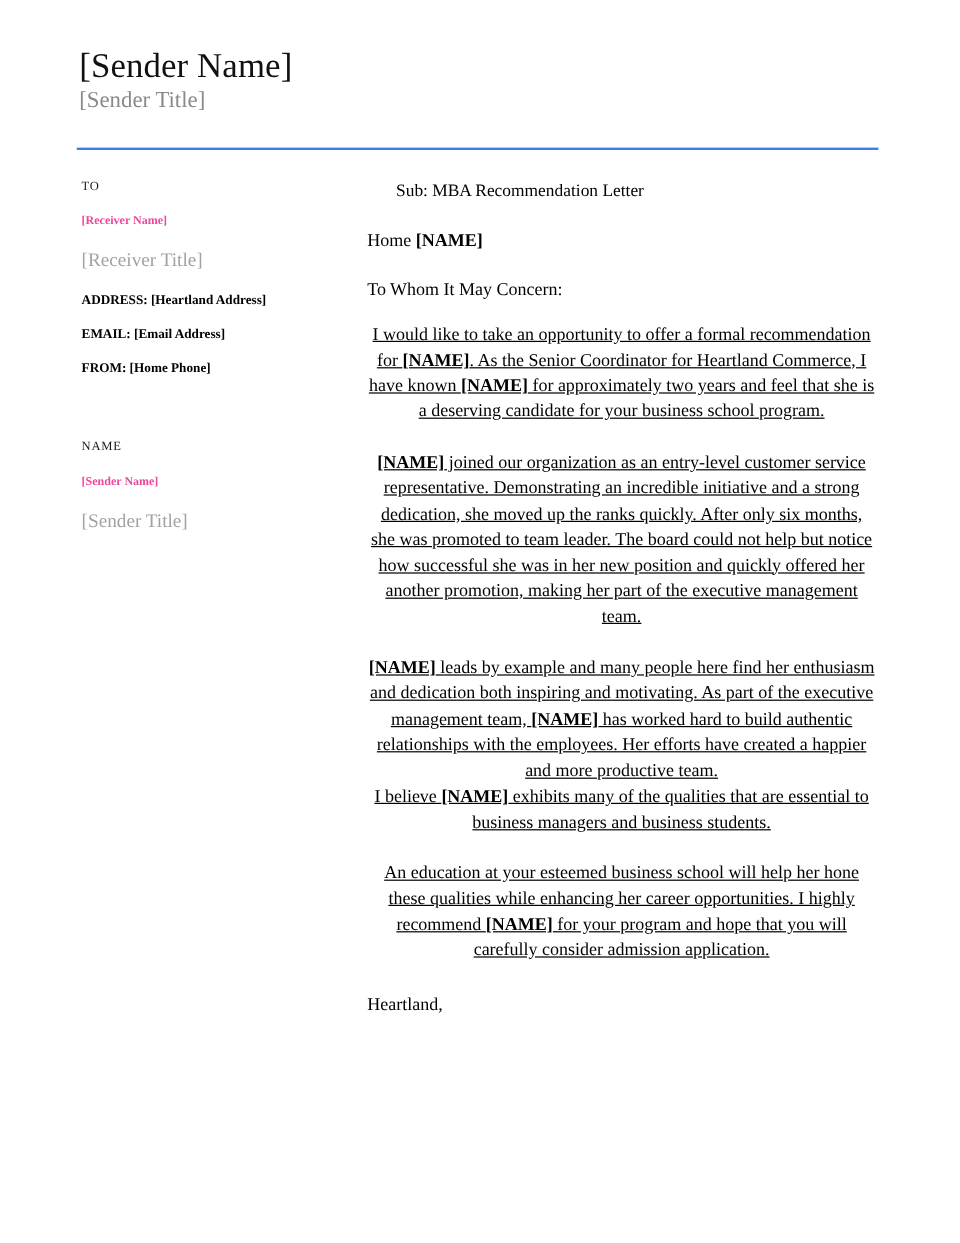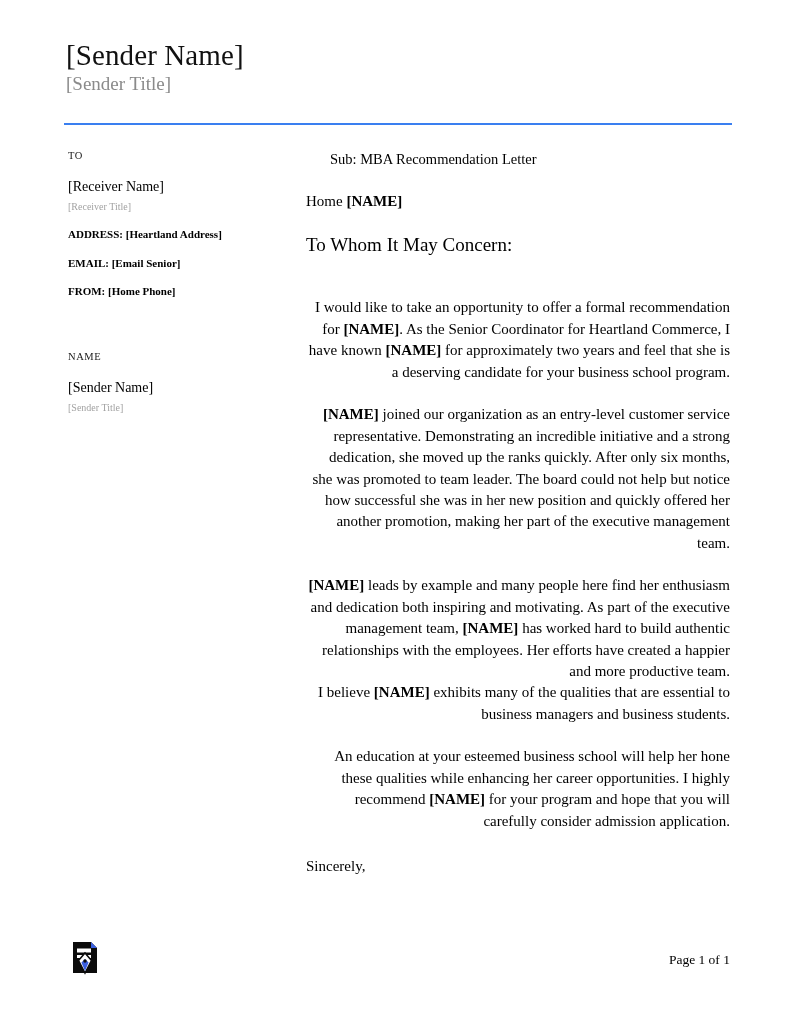--- a/index.html
+++ b/index.html
@@ -62,30 +62,30 @@
   .col-label {
     font-size: 10.5px;
     letter-spacing: 0.6px;
     color: #1a1a1a;
     font-weight: normal;
   }
   .party-block {
     margin-top: 18px;
   }
   .party-name {
-    font-size: 14px;
-    font-weight: normal;
-    color: #000000;
+    font-size: 10px;
+    font-weight: bold;
+    color: #ec4899;
     line-height: 1.2;
   }
   .party-title {
-    font-size: 10px;
+    font-size: 16px;
     color: #a2a2a2;
     line-height: 1.3;
-    margin-top: 4px;
+    margin-top: 17px;
   }
   .contact-line {
     font-size: 11px;
     font-weight: bold;
     color: #000000;
     margin-top: 15px;
     line-height: 1.25;
   }
   .from-section {
     margin-top: 52px;
@@ -103,29 +103,30 @@
     line-height: 1.35;
     margin-bottom: 21px;
     margin-left: 24px;
   }
   .salutation {
     font-size: 15px;
     line-height: 1.35;
     margin-bottom: 21px;
   }
   .attention-line {
-    font-size: 19px;
+    font-size: 15px;
     line-height: 1.35;
-    margin-bottom: 40px;
+    margin-bottom: 17px;
   }
   .para {
     font-size: 15px;
     line-height: 1.43;
     margin-bottom: 21px;
-    text-align: right;
+    text-align: center;
+    text-decoration: underline;
   }
   .para:last-child {
     margin-bottom: 0;
   }
   .ph {
     font-weight: bold;
     margin-top: 33px;
   }
   .closing {
     font-size: 15px;
@@ -171,21 +172,21 @@
   <div class="left-col">
 
     <div class="col-label">TO</div>
 
     <div class="party-block">
       <div class="party-name">[Receiver Name]</div>
       <div class="party-title">[Receiver Title]</div>
     </div>
 
     <div class="contact-line">ADDRESS: [Heartland Address]</div>
-    <div class="contact-line">EMAIL: [Email Senior]</div>
+    <div class="contact-line">EMAIL: [Email Address]</div>
     <div class="contact-line">FROM:  [Home Phone]</div>
 
     <div class="from-section">
       <div class="col-label">NAME</div>
       <div class="party-block">
         <div class="party-name">[Sender Name]</div>
         <div class="party-title">[Sender Title]</div>
       </div>
     </div>
 
@@ -200,35 +201,18 @@
     <div class="attention-line">To Whom It May Concern:</div>
 
     <div class="para"><span>I would like to take an opportunity to offer a formal recommendation for </span><span class="ph">[NAME]</span><span>. As the Senior Coordinator for Heartland Commerce, I have known </span><span class="ph">[NAME]</span><span> for approximately two years and feel that she is a deserving candidate for your business school program.</span></div>
 
     <div class="para"><span class="ph">[NAME]</span><span> joined our organization as an entry-level customer service representative. Demonstrating an incredible initiative and a strong dedication, she moved up the ranks quickly. After only six months, she was promoted to team leader. The board could not help but notice how successful she was in her new position and quickly offered her another promotion, making her part of the executive management team.</span></div>
 
     <div class="para"><span class="ph">[NAME]</span><span> leads by example and many people here find her enthusiasm and dedication both inspiring and motivating. As part of the executive management team, </span><span class="ph">[NAME]</span><span> has worked hard to build authentic relationships with the employees. Her efforts have created a happier and more productive team.</span><br><span>I believe </span><span class="ph">[NAME]</span><span> exhibits many of the qualities that are essential to business managers and business students.</span></div>
 
     <div class="para"><span>An education at your esteemed business school will help her hone these qualities while enhancing her career opportunities. I highly recommend </span><span class="ph">[NAME]</span><span> for your program and hope that you will carefully consider admission application.</span></div>
 
-    <div class="closing">Sincerely,</div>
+    <div class="closing">Heartland,</div>
 
   </div>
 
-  <div class="footer">
-    <span class="footer-logo">
-      <svg width="30" height="38" viewBox="0 0 30 38" xmlns="http://www.w3.org/2000/svg">
-
-        <path d="M3 2 H21 L27 8 V33 H3 Z" fill="#0b0b0b"></path>
-        <path d="M21 2 L27 8 H21 Z" fill="#3a5fe0"></path>
-
-        <rect x="7" y="8.5" width="14" height="4" fill="#ffffff"></rect>
-        <rect x="7" y="15" width="14" height="3" fill="#ffffff"></rect>
-
-        <path d="M15 13 L21.5 20.5 L15 33 L8.5 20.5 Z" fill="#ffffff" stroke="#0b0b0b" stroke-width="1.6"></path>
-        <path d="M15 19 L18.6 22.6 L15 31 L11.4 22.6 Z" fill="#3a5fe0"></path>
-        <circle cx="15" cy="21" r="1.7" fill="#0b0b0b"></circle>
-      </svg>
-    </span>
-    <span class="page-number">Page 1 of 1</span>
-  </div>
 
 </div>
 
 </body></html>

